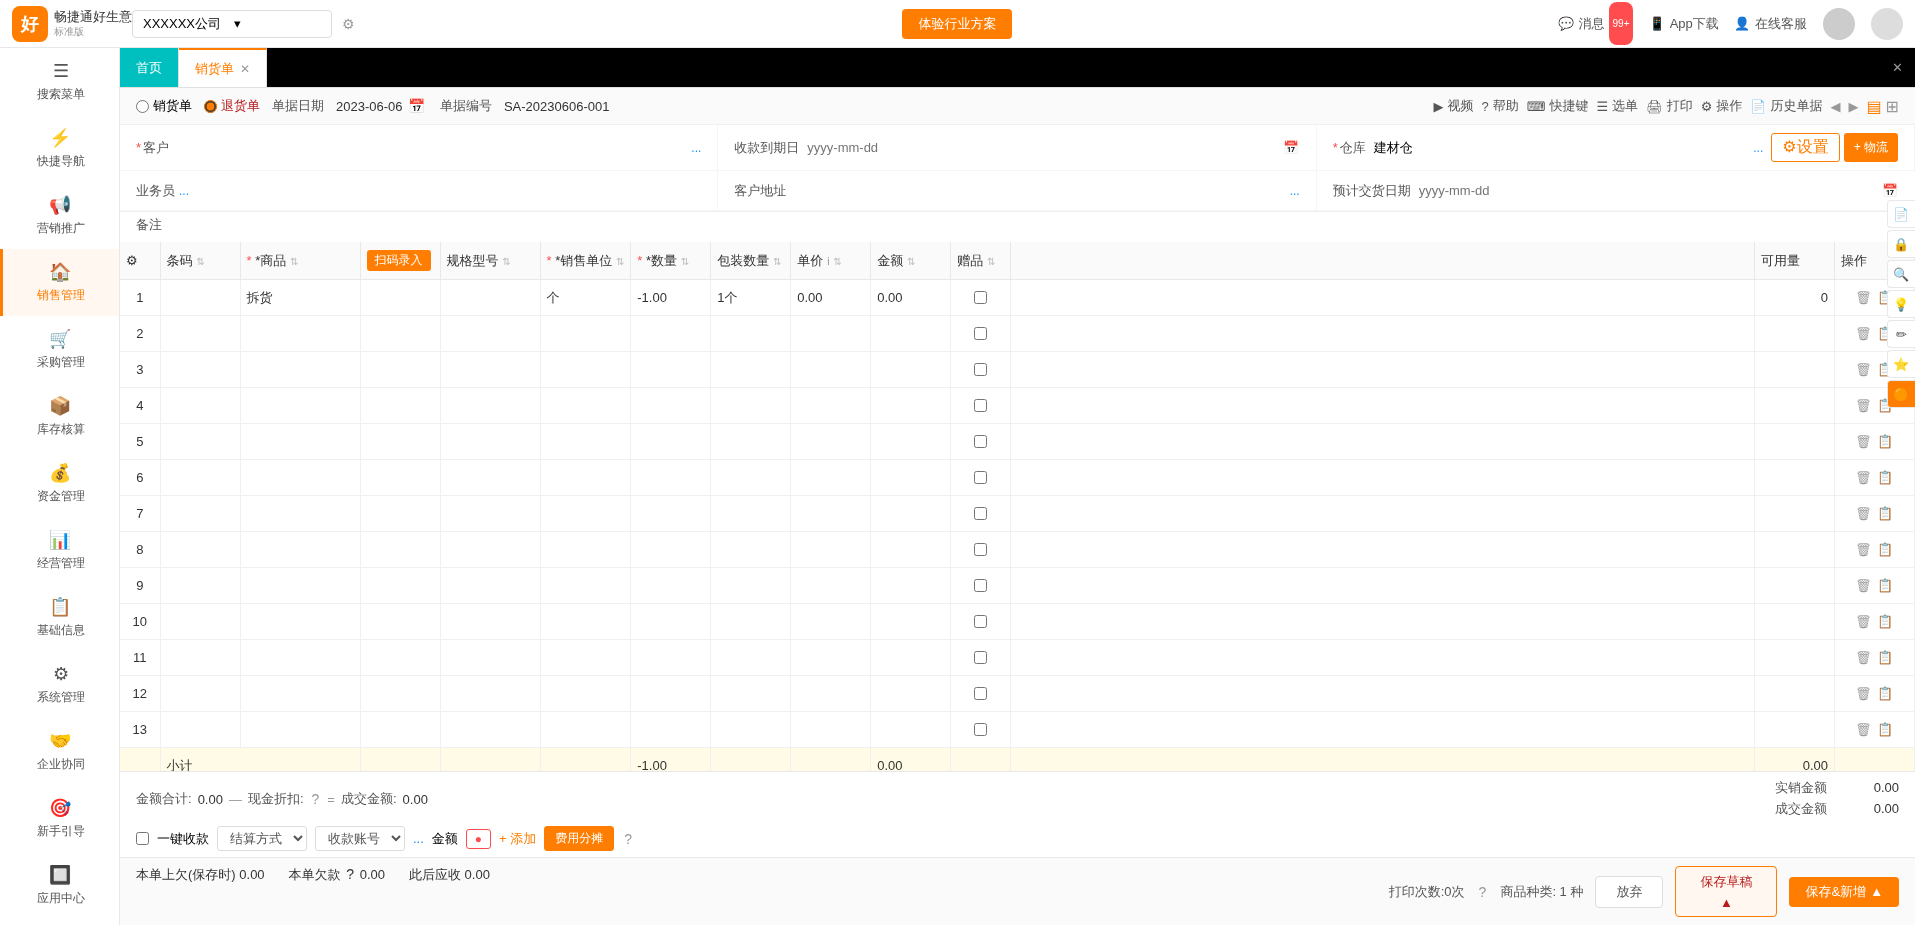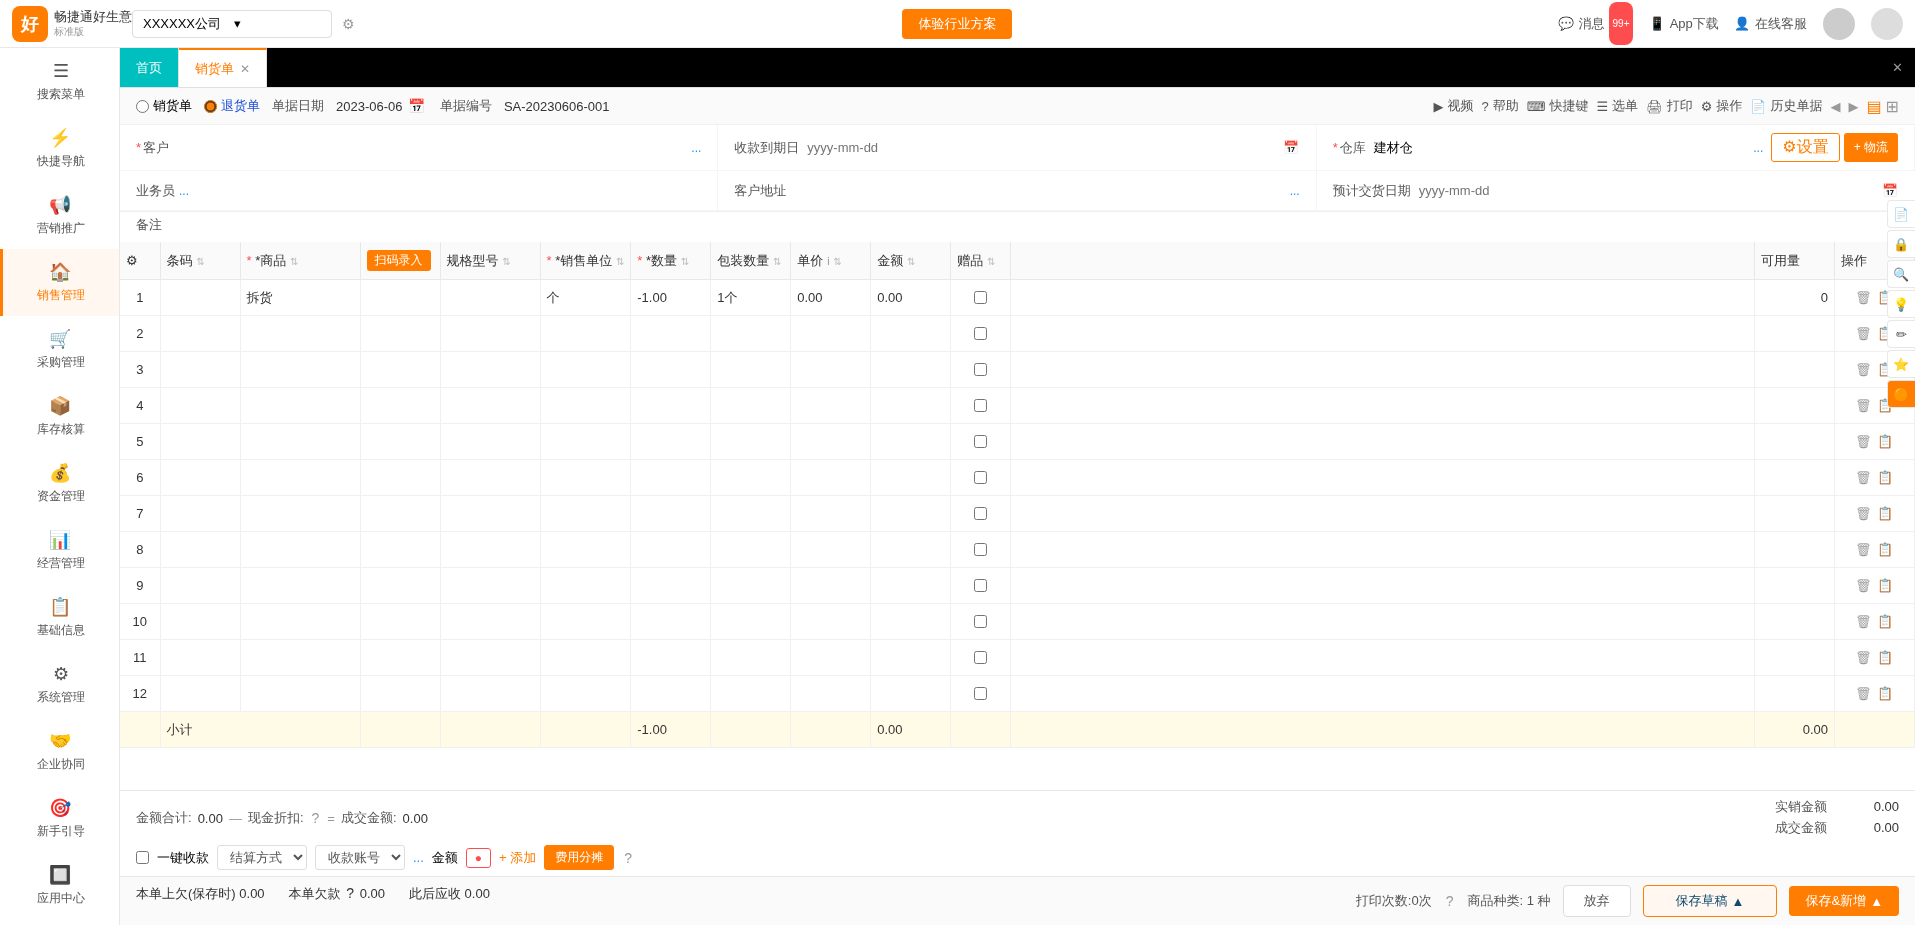--- a/index.html
+++ b/index.html
@@ -214,22 +214,22 @@
       padding: 8px 16px; flex-shrink: 0; gap: 24px;
     }
     .footer-stat { color: #555; }
     .footer-stat span { color: #333; font-weight: 500; }
     .footer-right { margin-left: auto; display: flex; align-items: center; gap: 12px; }
     .btn-abandon {
       border: 1px solid #ddd; background: #fff; color: #555;
       padding: 6px 20px; border-radius: 4px; cursor: pointer;
     }
     .btn-save-draft {
-      border: 1px solid #ff7d00; background: #fff7f0; color: #0c4a6e;
-      padding: 6px 32px; border-radius: 4px; cursor: pointer; display: flex; align-items: center; gap: 4px;
+      border: 1px solid #ff7d00; background: #fff7f0; color: #b91c1c;
+      padding: 6px 24px; border-radius: 4px; cursor: pointer; display: flex; align-items: center; gap: 4px; flex-direction: column;
     }
     .btn-save-new {
       background: #ff7d00; color: #fff; border: none;
       padding: 6px 16px; border-radius: 4px; cursor: pointer; display: flex; align-items: center; gap: 4px;
     }
     .print-count { color: #555; }
     .product-kind { color: #555; }
 
     
     .right-float {
@@ -391,21 +391,21 @@
     <div class="form-area">
 
       <div class="form-header">
         <div class="radio-group">
           <label class="radio-item">
             <input type="radio" name="doctype" style="">
             <span>销货单</span>
           </label>
           <label class="radio-item">
             <input type="radio" name="doctype" checked="" style="">
-            <span style="color:#1d4ed8;font-family:Liberation Serif, serif;">退货单</span>
+            <span style="color:#b91c1c;font-family:Liberation Serif, serif;">退货单</span>
           </label>
         </div>
         <div class="date-field">
           <span class="field-label">单据日期</span>
           <span class="field-value" style="margin-left:8px;">2023-06-06</span>
           <span class="icon-btn">📅</span>
         </div>
         <div class="date-field">
           <span class="field-label">单据编号</span>
           <span class="field-value" style="margin-left:8px;">SA-20230606-001</span>
@@ -822,20 +822,45 @@
               <td></td>
               <td>
                 <div class="op-icons">
                   <span class="op-icon">🗑</span>
                   <span class="op-icon">📋</span>
                 </div>
               </td>
             </tr>
           <tr>
               <td class="col-idx">12</td>
+              <td></td>
+              <td></td>
+              <td></td>
+              <td></td>
+              <td></td>
+              <td></td>
+              <td></td>
+              <td></td>
+              <td></td>
+              <td>
+                <div class="checkbox-cell">
+                  <input type="checkbox" style="">
+                </div>
+              </td>
+              <td style="min-width:200px;"></td>
+              <td></td>
+              <td>
+                <div class="op-icons">
+                  <span class="op-icon">🗑</span>
+                  <span class="op-icon">📋</span>
+                </div>
+              </td>
+            </tr>
+          <tr>
+              <td class="col-idx">13</td>
               <td></td>
               <td></td>
               <td></td>
               <td></td>
               <td></td>
               <td></td>
               <td></td>
               <td></td>
               <td></td>
               <td>

